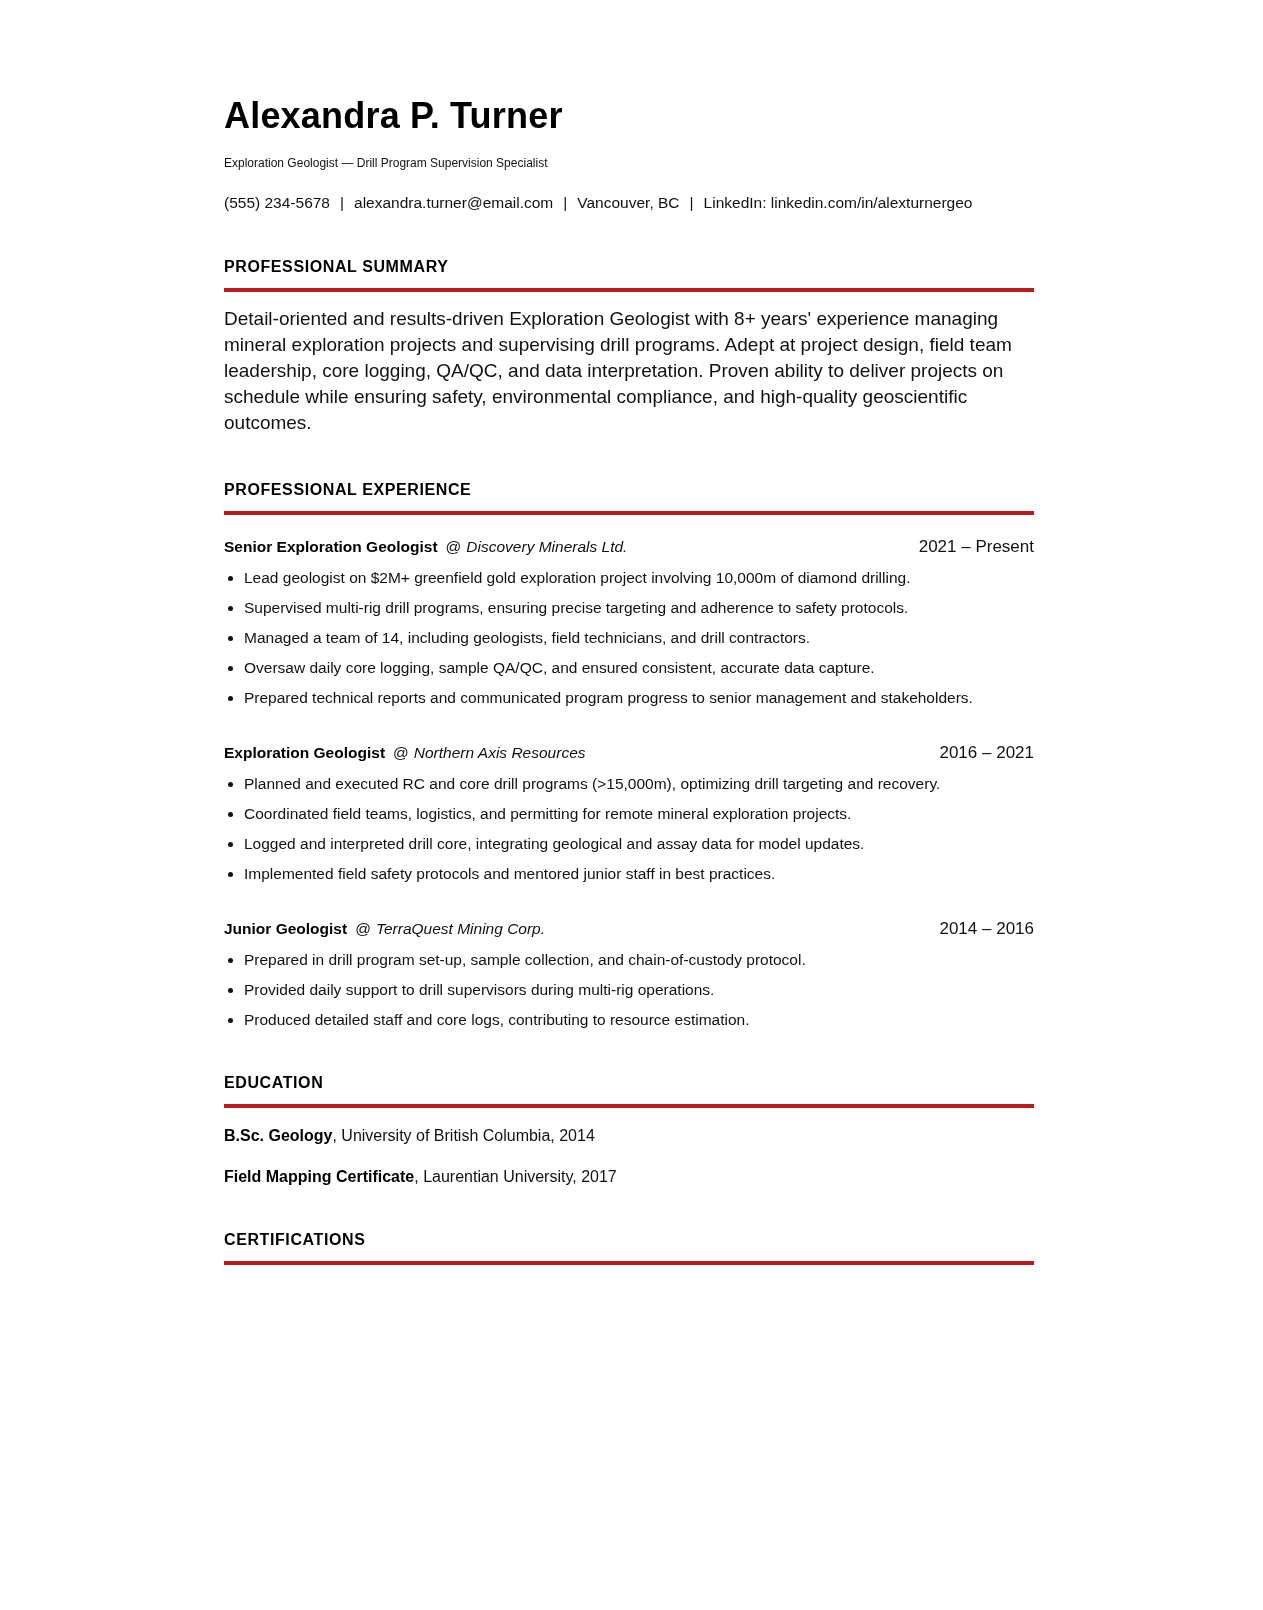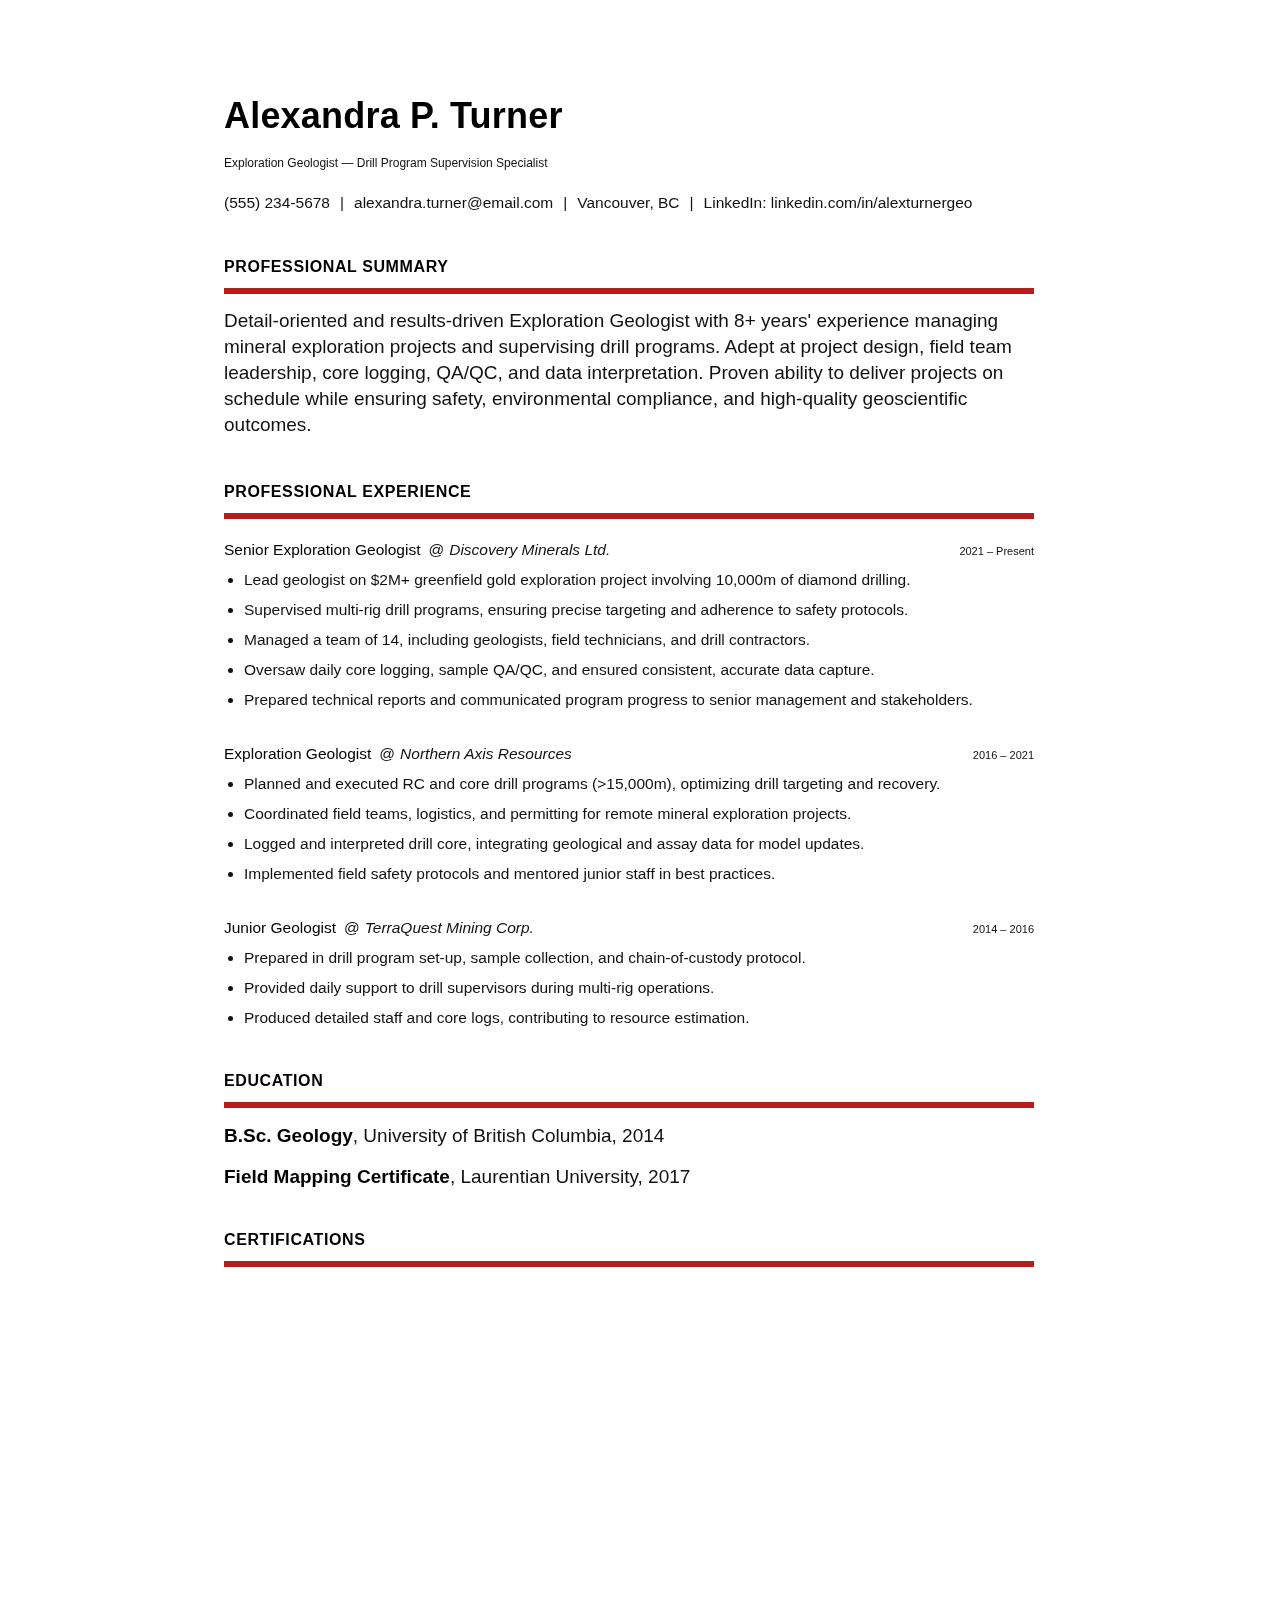--- a/index.html
+++ b/index.html
@@ -40,57 +40,57 @@
   .contact-sep { margin: 0 10px; color: #111111; }
 
   
   section { margin-top: 45px; }
   .section-heading {
     font-size: 16px;
     font-weight: bold;
     color: #000000;
     letter-spacing: 0.6px;
     padding-bottom: 12px;
-    border-bottom: 6px solid #b91c1c;
+    border-bottom: 4px solid #b91c1c;
   }
   .summary-text {
     margin-top: 14px;
     font-size: 19px;
     line-height: 26px;
   }
 
   
   .job { margin-top: 36px; }
   .job:first-of-type { margin-top: 22px; }
   .job-header {
     display: flex;
     align-items: baseline;
     font-size: 15.5px;
   }
   .job-left { flex: 1 1 auto; }
-  .job-title { font-weight: normal; color: #000000; }
+  .job-title { font-weight: bold; color: #000000; }
   .job-at { margin: 0 5px 0 8px; }
   .job-company { font-style: italic; }
-  .job-dates { white-space: nowrap; font-size: 11px; }
+  .job-dates { white-space: nowrap; font-size: 17px; }
 
   ul.bullet-list {
     margin-top: 5px;
     padding-left: 20px;
     list-style: disc outside;
   }
   ul.bullet-list li {
     margin-top: 11px;
     font-size: 15.5px;
     line-height: 19px;
   }
 
   
   .edu-item {
     margin-top: 22px;
-    font-size: 19px;
+    font-size: 16px;
     line-height: 19px;
   }
   .edu-item:first-of-type { margin-top: 18px; }
   .edu-degree { font-weight: bold; color: #000000; }
 
   
   .cert-list { margin-top: 7px; }
 </style>
 </head>
 <body>

